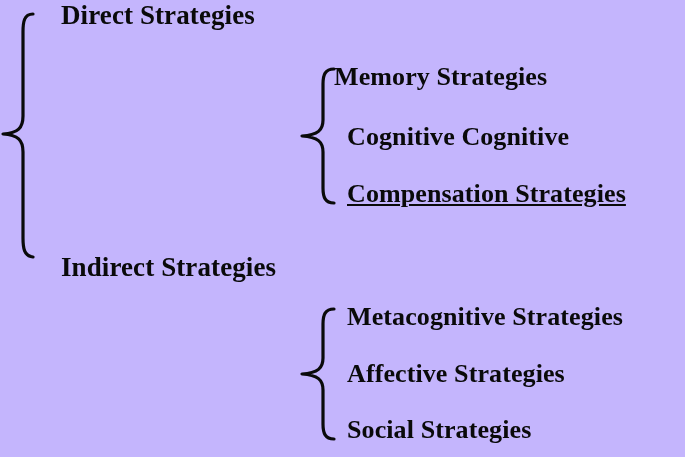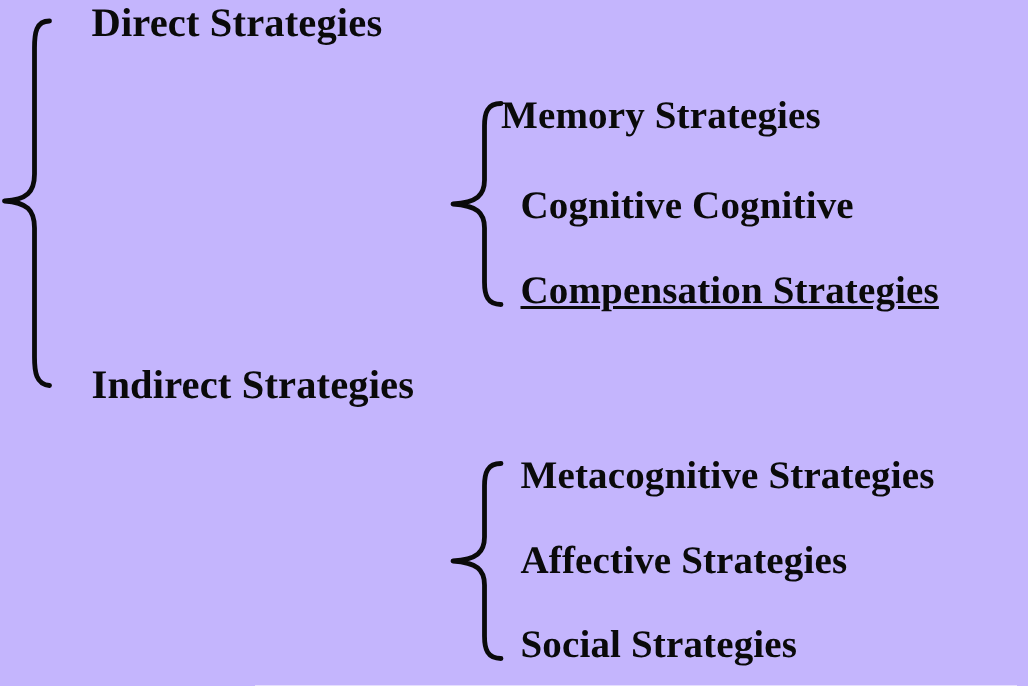--- a/index.html
+++ b/index.html
@@ -63,21 +63,21 @@
                L 23 108
                C 23 120, 18 125, 3 126
                C 18 127, 23 132, 23 144
                L 23 230
                C 23 240, 24 248, 33 249" stroke-width="3.2"></path>
     </svg>
   </div>
 
   <div class="node-label lvl1" style="left:61px; top:2px;">Direct Strategies</div>
 
-  <div class="node-label lvl1" style="left:61px; top:243px;">Indirect Strategies</div>
+  <div class="node-label lvl1" style="left:61px; top:254px;">Indirect Strategies</div>
 
   <div class="group" style="left:0; top:0; width:685px; height:220px;">
 
     <div class="brace" style="left:298px; top:62px; width:40px; height:148px;">
       <svg width="40" height="148" viewBox="0 0 40 148" aria-hidden="true">
         <path d="M 36 7
                  C 27 7, 25 13, 25 22
                  L 25 58
                  C 25 68, 20 73, 4 74
                  C 20 75, 25 80, 25 90

